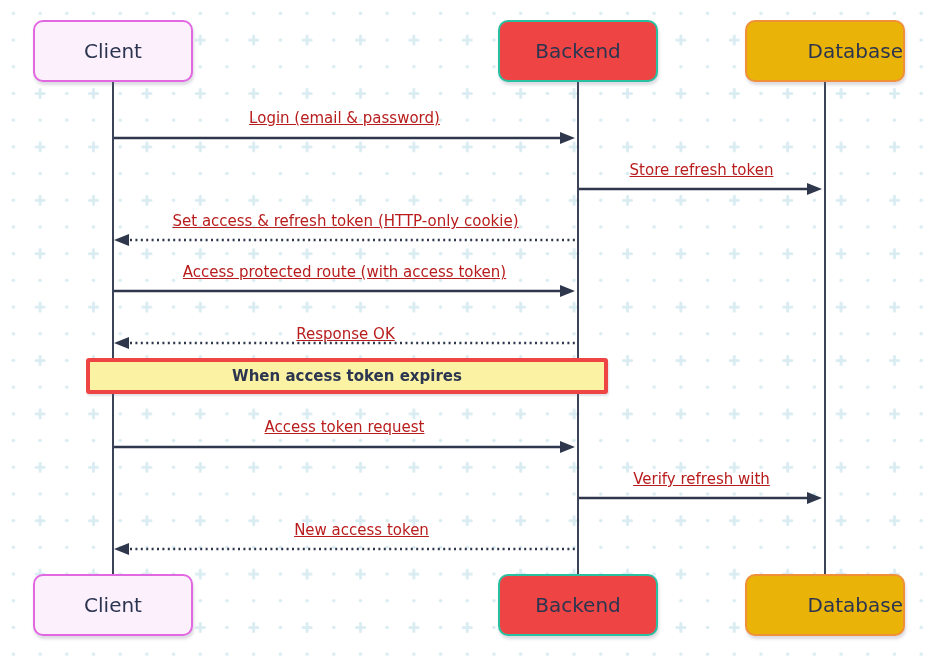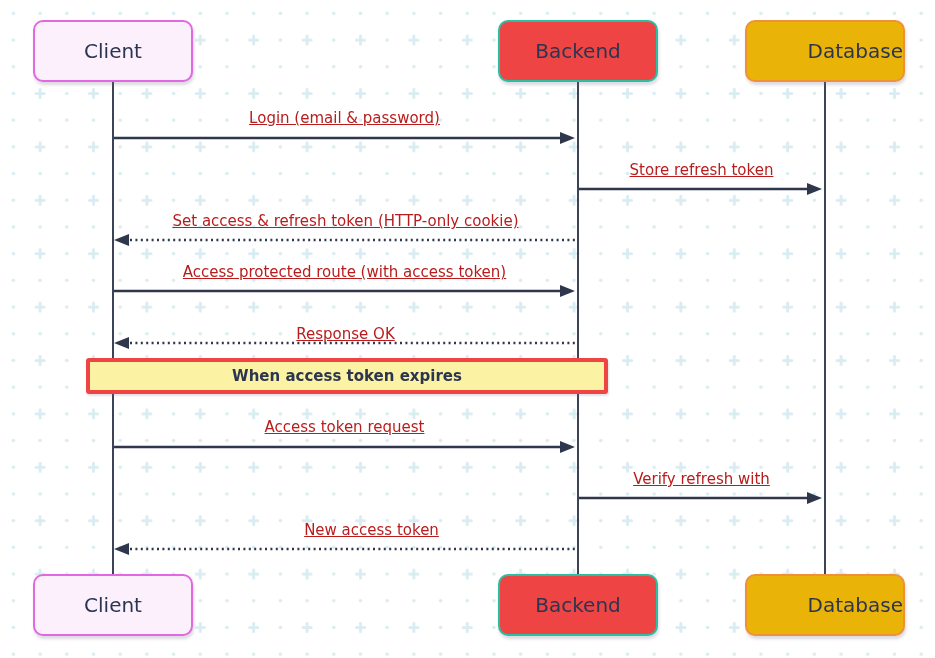--- a/index.html
+++ b/index.html
@@ -118,21 +118,21 @@
   <div class="msg-label" style="left:114px; width:463px; top:314px;margin-top:10px;">Response OK</div>
 
   <div class="note-box">
     <span>When access token expires</span>
   </div>
 
   <div class="msg-label" style="left:114px; width:461px; top:417px;">Access token request</div>
 
   <div class="msg-label" style="left:578px; width:247px; top:469px;">Verify refresh with</div>
 
-  <div class="msg-label" style="left:114px; width:463px; top:520px;padding-left:26px;">New access token</div>
+  <div class="msg-label" style="left:104px; width:463px; top:520px;padding-left:26px;">New access token</div>
 
   <div class="actor-box actor-client" style="left:33px; top:20px;">
     <span>Client</span>
   </div>
   <div class="actor-box actor-backend" style="left:498px; top:20px;">
     <span>Backend</span>
   </div>
   <div class="actor-box actor-database" style="left:745px; top:20px;">
     <span>Database</span>
   </div>

